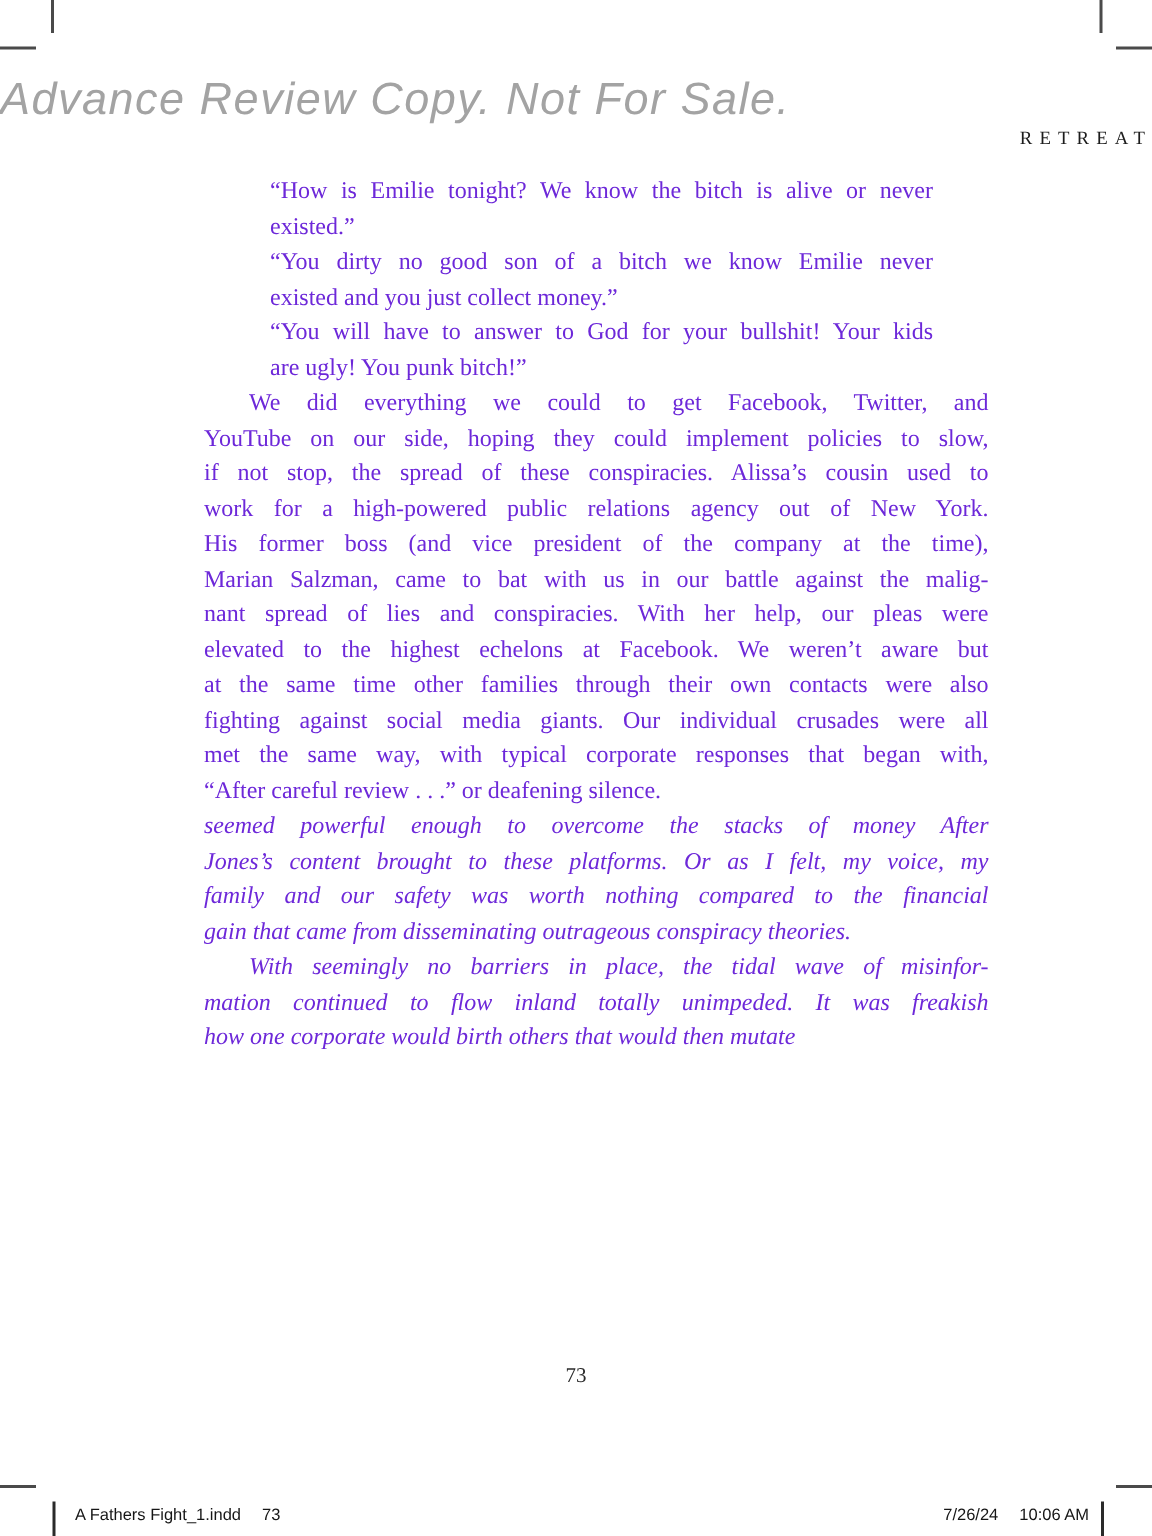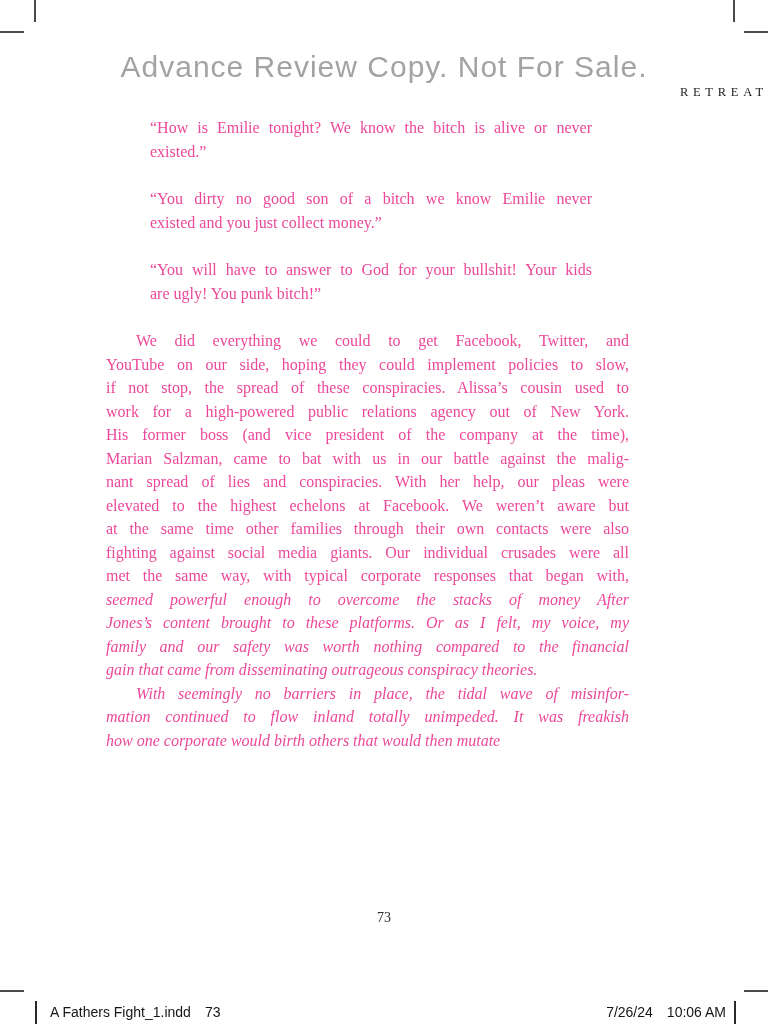--- a/index.html
+++ b/index.html
@@ -9,40 +9,40 @@
     position: relative;
     font-family: "Liberation Serif", serif;
     color: #1a1a1a;
     overflow: hidden;
   }
   .page { position: absolute; inset: 0; background: #fff; }
 
   
   .watermark {
     position: absolute; top: 50px; left: 0; right: 0;
-    text-align: center;
     font-family: "Liberation Sans", sans-serif;
     font-size: 30px; letter-spacing: 1px;
     color: #a3a3a3;
+    font-style: italic;
   }
   .running-head {
     position: absolute; top: 85px; left: 0; right: 0;
     text-align: right;
     font-size: 12.5px; letter-spacing: 0.38em;
     color: #1c1c1c;
     text-indent: 0.38em; 
   }
 
   
   .content {
-    position: absolute; top: 116px; left: 106px; width: 523px;
+    position: absolute; top: 116px; left: 136px; width: 523px;
     font-size: 16px; line-height: 23.5px;
-    color: #ec4899;
+    color: #6d28d9;
   }
-  .block + .block { margin-top: 24px; }
+  .block + .block { }
   .block.para + .block.para { margin-top: 0; font-style: italic; }
   .block.quote { margin-left: 44px; margin-right: 37px; }
   .line { min-height: 23.5px; }
   .line.just { text-align: justify; text-align-last: justify; }
   .line.indent { text-indent: 30px; }
   .line em { font-style: italic; }
 
   
   .page-number {
     position: absolute; top: 910px; left: 0; right: 0;
@@ -50,21 +50,21 @@
   }
 
   
   .crop { position: absolute; background: #4a4a4a; }
   .crop.v { width: 2px; height: 22px; }
   .crop.h { height: 2px; width: 24px; }
   .slug-rule { position: absolute; width: 1.5px; height: 23px; top: 1001px; background: #2a2a2a; }
   .slug {
     position: absolute; top: 1004px;
     font-family: "Liberation Sans", sans-serif;
-    font-size: 14px; color: #161616;
+    font-size: 11px; color: #161616;
     display: flex; gap: 14px; align-items: baseline;
   }
   .slug.left { left: 50px; }
   .slug.right { right: 42px; }
 </style>
 </head>
 <body>
 
 <div class="page">
 
@@ -96,20 +96,21 @@
         <div class="line just">YouTube on our side, hoping they could implement policies to slow,</div>
         <div class="line just">if not stop, the spread of these conspiracies. Alissa’s cousin used to</div>
         <div class="line just">work for a high-powered public relations agency out of New York.</div>
         <div class="line just">His former boss (and vice president of the company at the time),</div>
         <div class="line just">Marian Salzman, came to bat with us in our battle against the malig-</div>
         <div class="line just">nant spread of lies and conspiracies. With her help, our pleas were</div>
         <div class="line just">elevated to the highest echelons at Facebook. We weren’t aware but</div>
         <div class="line just">at the same time other families through their own contacts were also</div>
         <div class="line just">fighting against social media giants. Our individual crusades were all</div>
         <div class="line just">met the same way, with typical corporate responses that began with,</div>
+        <div class="line">“After careful review . . .” or deafening silence.</div>
       </div>
       <div class="block para">
         <div class="line just">seemed powerful enough to overcome the stacks of money After</div>
         <div class="line just">Jones’s content brought to these platforms. Or as I felt, my voice, my</div>
         <div class="line just">family and our safety was worth nothing compared to the financial</div>
         <div class="line">gain that came from disseminating outrageous conspiracy theories.</div>
       </div>
       <div class="block para">
         <div class="line just indent">With seemingly no barriers in place, the tidal wave of misinfor-</div>
         <div class="line just">mation continued to flow inland totally unimpeded. It was freakish</div>

